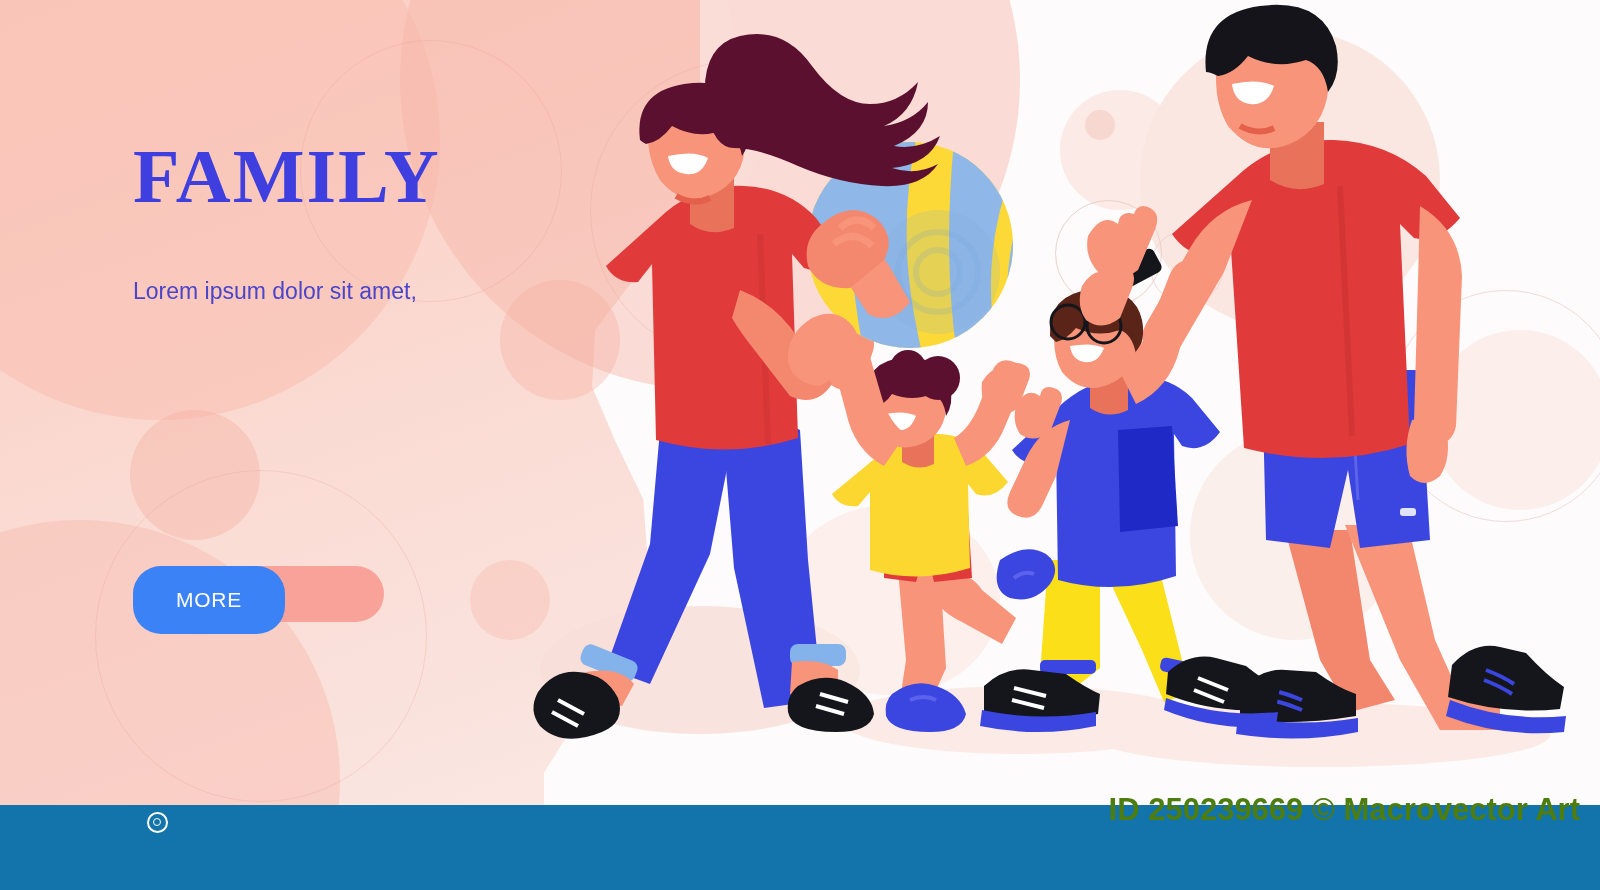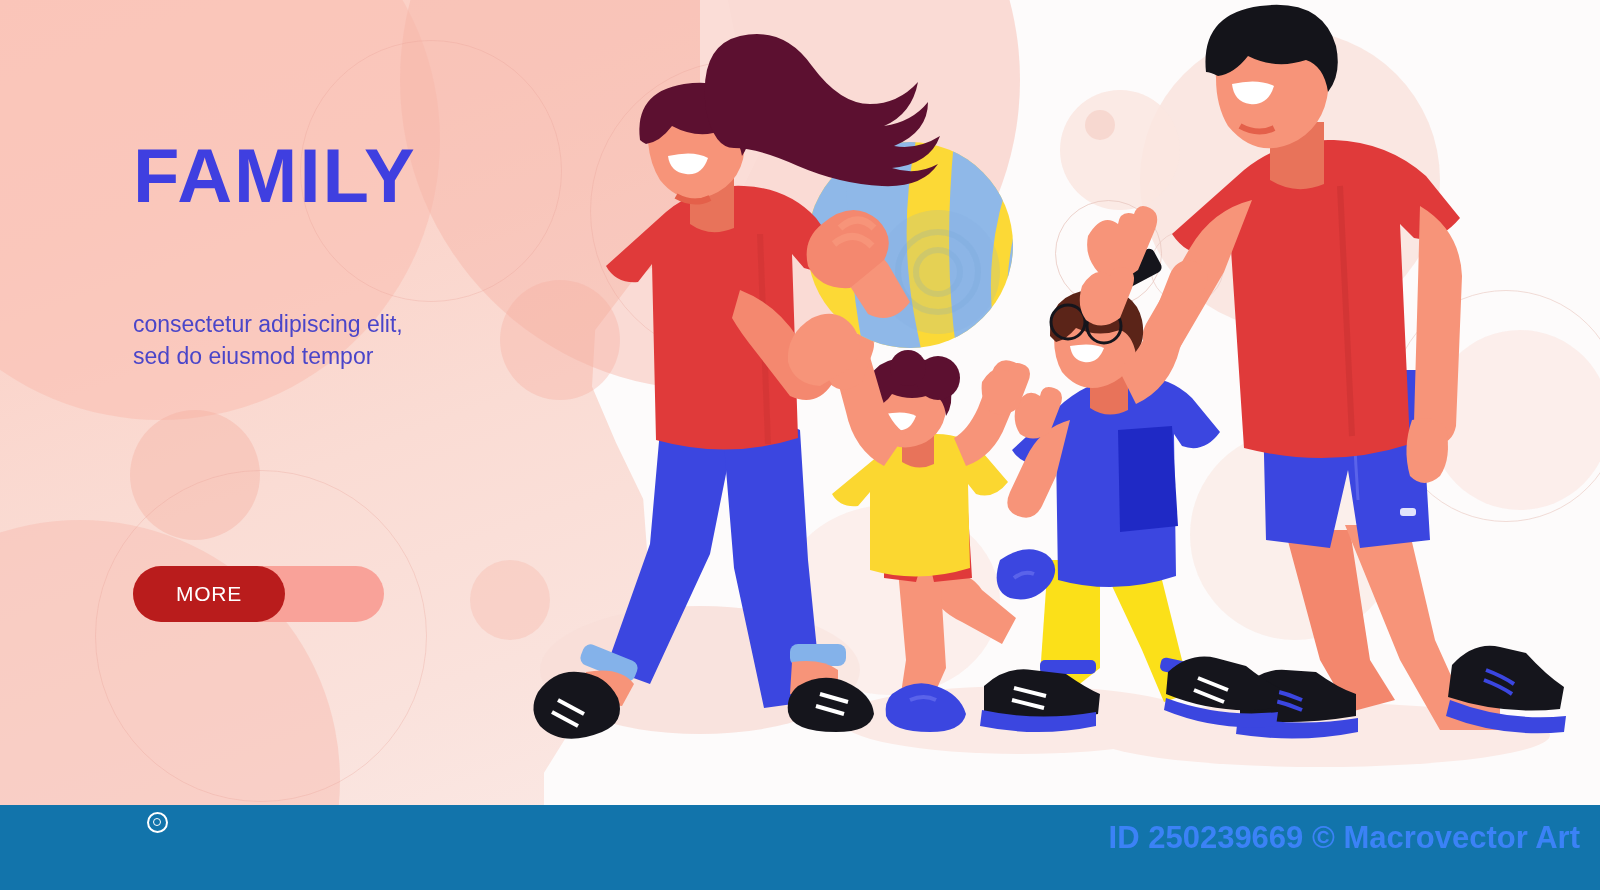--- a/index.html
+++ b/index.html
@@ -14,36 +14,36 @@
   }
   .bg-white{
     position:absolute;left:0;top:0;width:1600px;height:805px;background:#fdfbfb;
     clip-path:polygon(100% 0,100% 100%,34% 100%,34% 96%,36.5% 88%,39% 79%,40.5% 70%,
       40.2% 62%,38.5% 55%,37% 48%,37.2% 41%,39.5% 35%,43% 30%,46% 25%,47.5% 19%,47.2% 12%,46% 5%,45.5% 0%);
   }
   .circ{position:absolute;border-radius:50%;}
   .ring{position:absolute;border-radius:50%;border:1px solid rgba(232,160,150,.30);}
   
   .copy{position:absolute;left:133px;top:140px;width:460px;}
-  .t1{font-size:76px;font-weight:700;letter-spacing:2px;color:#3f3fe0;line-height:.96;margin:0;}
+  .t1{font-size:76px;font-weight:700;letter-spacing:2px;color:#3f3fe0;line-height:.96;margin:0;font-family:Liberation Serif, serif;}
   .t2{font-size:58px;font-weight:400;letter-spacing:1px;color:#f02020;line-height:1.05;margin:28px 0 0 0;}
   .lead{margin:62px 0 0 0;font-size:23px;line-height:1.42;color:#4a45c9;}
   .btn-wrap{position:absolute;left:133px;top:566px;width:251px;height:56px;}
   .btn-track{position:absolute;inset:0;background:#f9a299;border-radius:28px;}
-  .btn-main{position:absolute;left:0;top:0;width:152px;height:56px;background:#b91c1c;
+  .btn-main{position:absolute;left:0;top:0;width:152px;height:68px;background:#3b82f6;
     border-radius:28px;color:#fff;font-size:21px;letter-spacing:.7px;
     display:flex;align-items:center;justify-content:center;cursor:pointer;border:none;}
   
   .footer{position:absolute;left:0;top:805px;width:1600px;height:85px;background:#1274ab;}
   .ds-logo{position:absolute;left:22px;top:818px;color:#fff;font-size:40px;letter-spacing:-1px;}
   .ds-spiral{position:absolute;left:147px;top:812px;width:17px;height:17px;
     border:2px solid #fff;border-radius:50%;}
   .ds-spiral:after{content:"";position:absolute;left:4px;top:4px;width:6px;height:6px;
     border:1.5px solid #fff;border-radius:50%;}
-  .credit{position:absolute;right:20px;top:820px;color:#3b82f6;font-size:31px;font-weight:700;}
+  .credit{position:absolute;right:20px;top:792px;color:#4d7c0f;font-size:31px;font-weight:700;}
   
   .art{position:absolute;left:0;top:0;width:1600px;height:805px;}
   svg{display:block;}
 </style>
 </head>
 <body>
 
 <div id="stage">
 
   <div class="bg-pink"></div>
@@ -238,23 +238,22 @@
       <path d="M840 228 q18 -16 34 0" stroke="#f79479" stroke-width="7" fill="none"></path>
       <path d="M834 244 q20 -16 38 2" stroke="#f79479" stroke-width="7" fill="none"></path>
       <path d="M740 290 q36 14 58 48 l34 46 q-16 24 -42 12 l-34 -44 q-16 -20 -24 -34 Z" fill="#f4886f"></path>
       <path d="M812 318 q26 -12 42 10 q14 22 -4 40 l-30 18 q-26 -2 -32 -24 q-2 -28 24 -44 Z" fill="#f79479"></path>
     </g>
   </svg>
 
   <div class="copy">
     <h1 class="t1">FAMILY</h1>
     <p class="lead">
+      <span>Lorem ipsum dolor sit amet,</span><br>
       <br>
-      <span>consectetur adipiscing elit,</span><br>
-      <span>sed do eiusmod tempor</span>
     </p>
   </div>
 
   <div class="btn-wrap">
     <div class="btn-track"></div>
     <button class="btn-main">MORE</button>
   </div>
 
   <div class="footer"></div>
   <div class="ds-spiral"></div>

